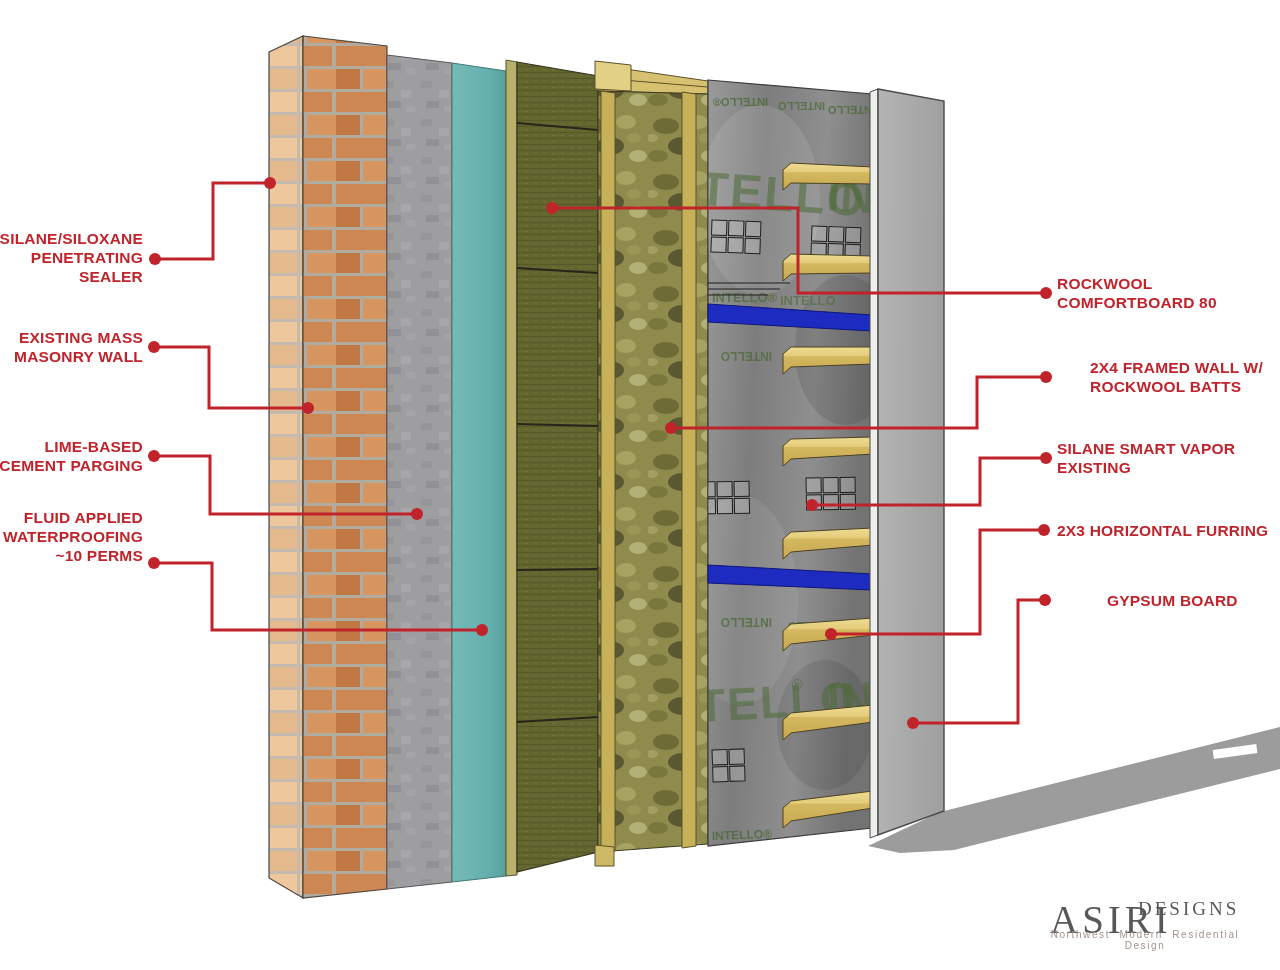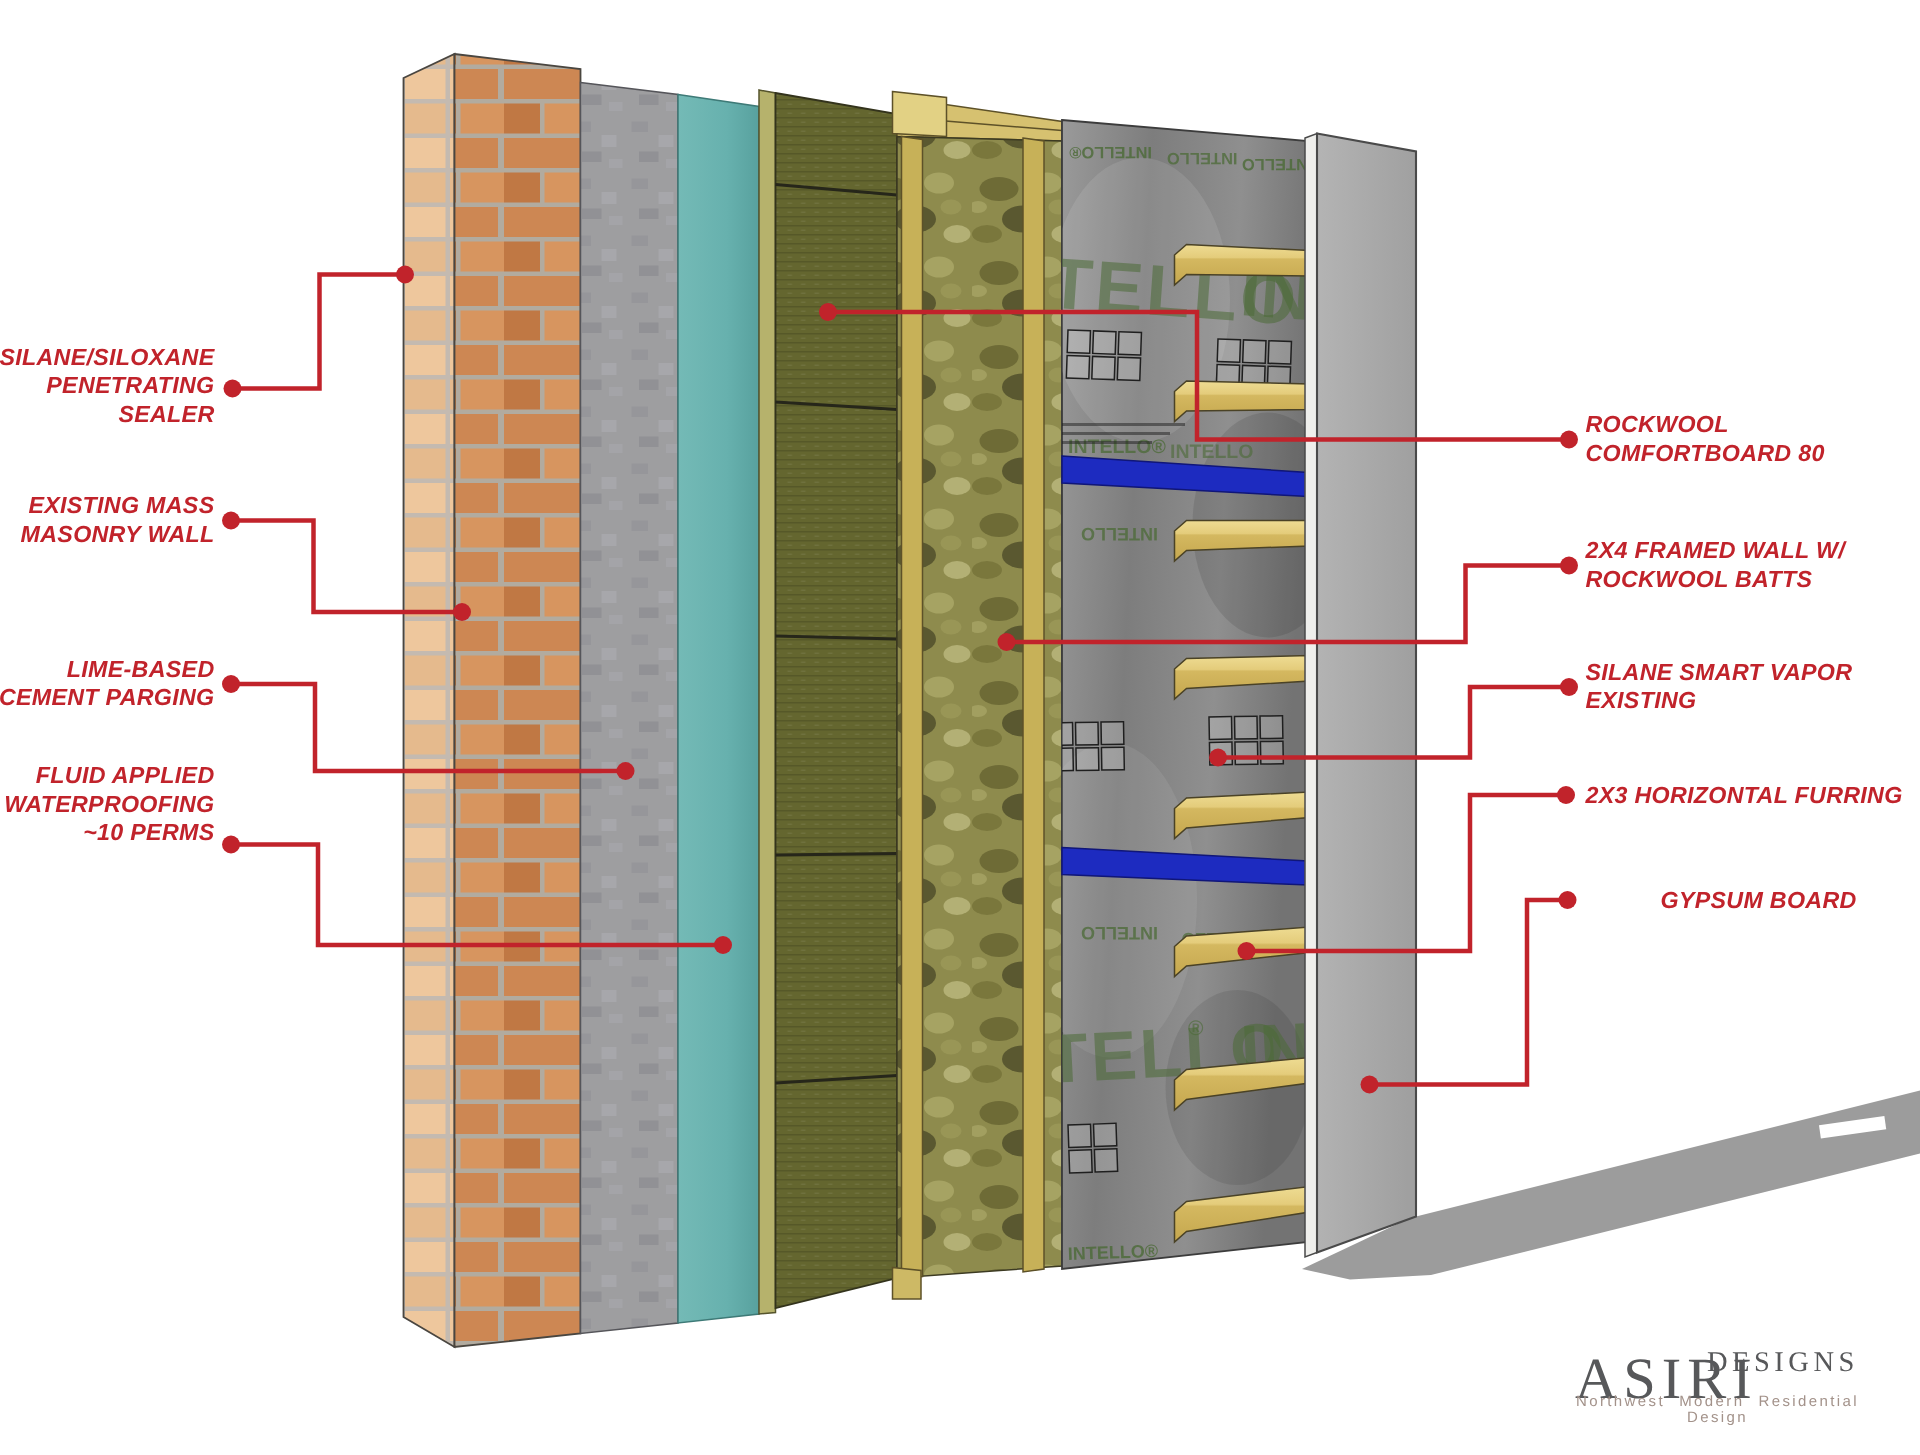--- a/index.html
+++ b/index.html
@@ -1,21 +1,21 @@
 <!DOCTYPE html>
 <html><head>
 <meta charset="utf-8">
 <style>
   html,body{margin:0;padding:0;background:#ffffff;}
   .stage{position:relative;width:1280px;height:970px;background:#ffffff;overflow:hidden;
          font-family:"Liberation Sans",sans-serif;}
   .stage svg.wall{position:absolute;inset:0;z-index:1;}
   .callout{position:absolute;z-index:3;color:#c1232b;font-weight:bold;
            font-size:15.5px;line-height:19px;letter-spacing:.2px;white-space:nowrap;}
-  .callout span{display:block;font-style:italic;}
+  .callout span{display:block;}
   .callout.left{text-align:right;}
   .callout.right{text-align:left;}
   .logo{position:absolute;z-index:3;color:#57585a;}
   .logo .brand{position:absolute;font-family:"Liberation Serif",serif;letter-spacing:4px;}
   .logo .brand.main{left:1050px;top:869px;font-size:39px;margin-top:28px;}
   .logo .brand.sub{left:1138px;top:898px;font-size:19px;letter-spacing:3px;}
   .logo .tagline{position:absolute;left:1030px;top:929px;width:230px;text-align:center;
                  font-size:10px;color:#a3928a;letter-spacing:1.6px;word-spacing:5px;}
 </style>
 </head>
@@ -258,21 +258,21 @@
   <div class="callout left" style="right:1137px;top:508px">
     <span>FLUID APPLIED</span>
     <span>WATERPROOFING</span>
     <span>~10 PERMS</span>
   </div>
 
   <div class="callout right" style="left:1057px;top:274px">
     <span>ROCKWOOL</span>
     <span>COMFORTBOARD 80</span>
   </div>
-  <div class="callout right" style="left:1057px;top:358px">
+  <div class="callout right" style="left:1090px;top:358px">
     <span>2X4 FRAMED WALL W/</span>
     <span>ROCKWOOL BATTS</span>
   </div>
   <div class="callout right" style="left:1057px;top:439px">
     <span>SILANE SMART VAPOR</span>
     <span>EXISTING</span>
   </div>
   <div class="callout right" style="left:1057px;top:521px">
     <span>2X3 HORIZONTAL FURRING</span>
   </div>

